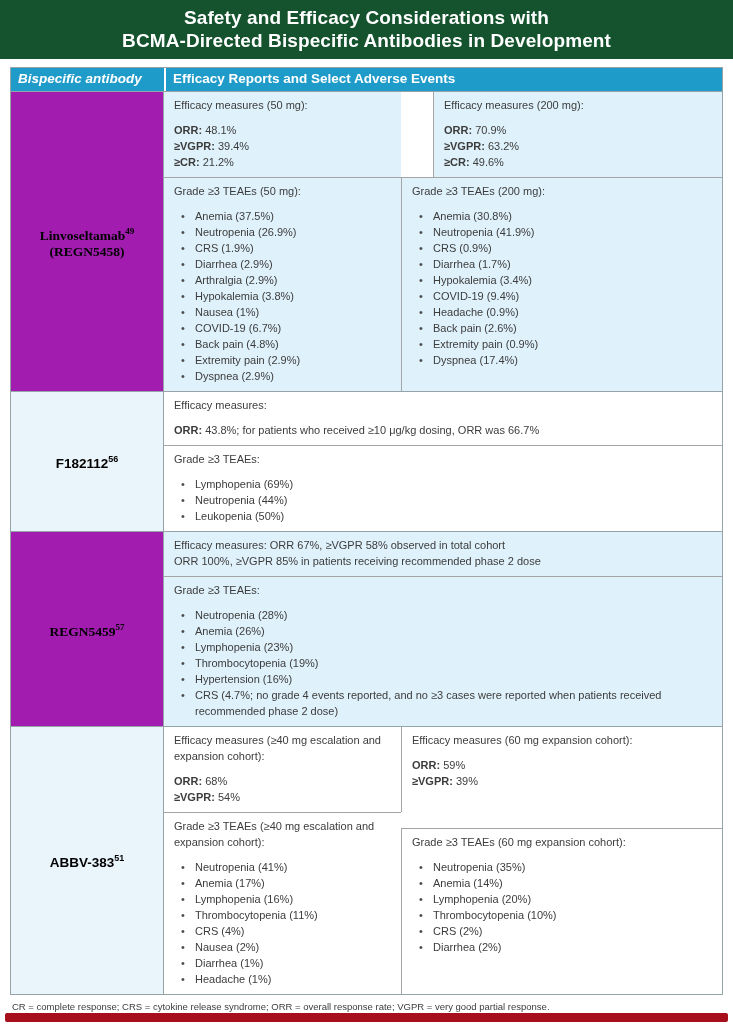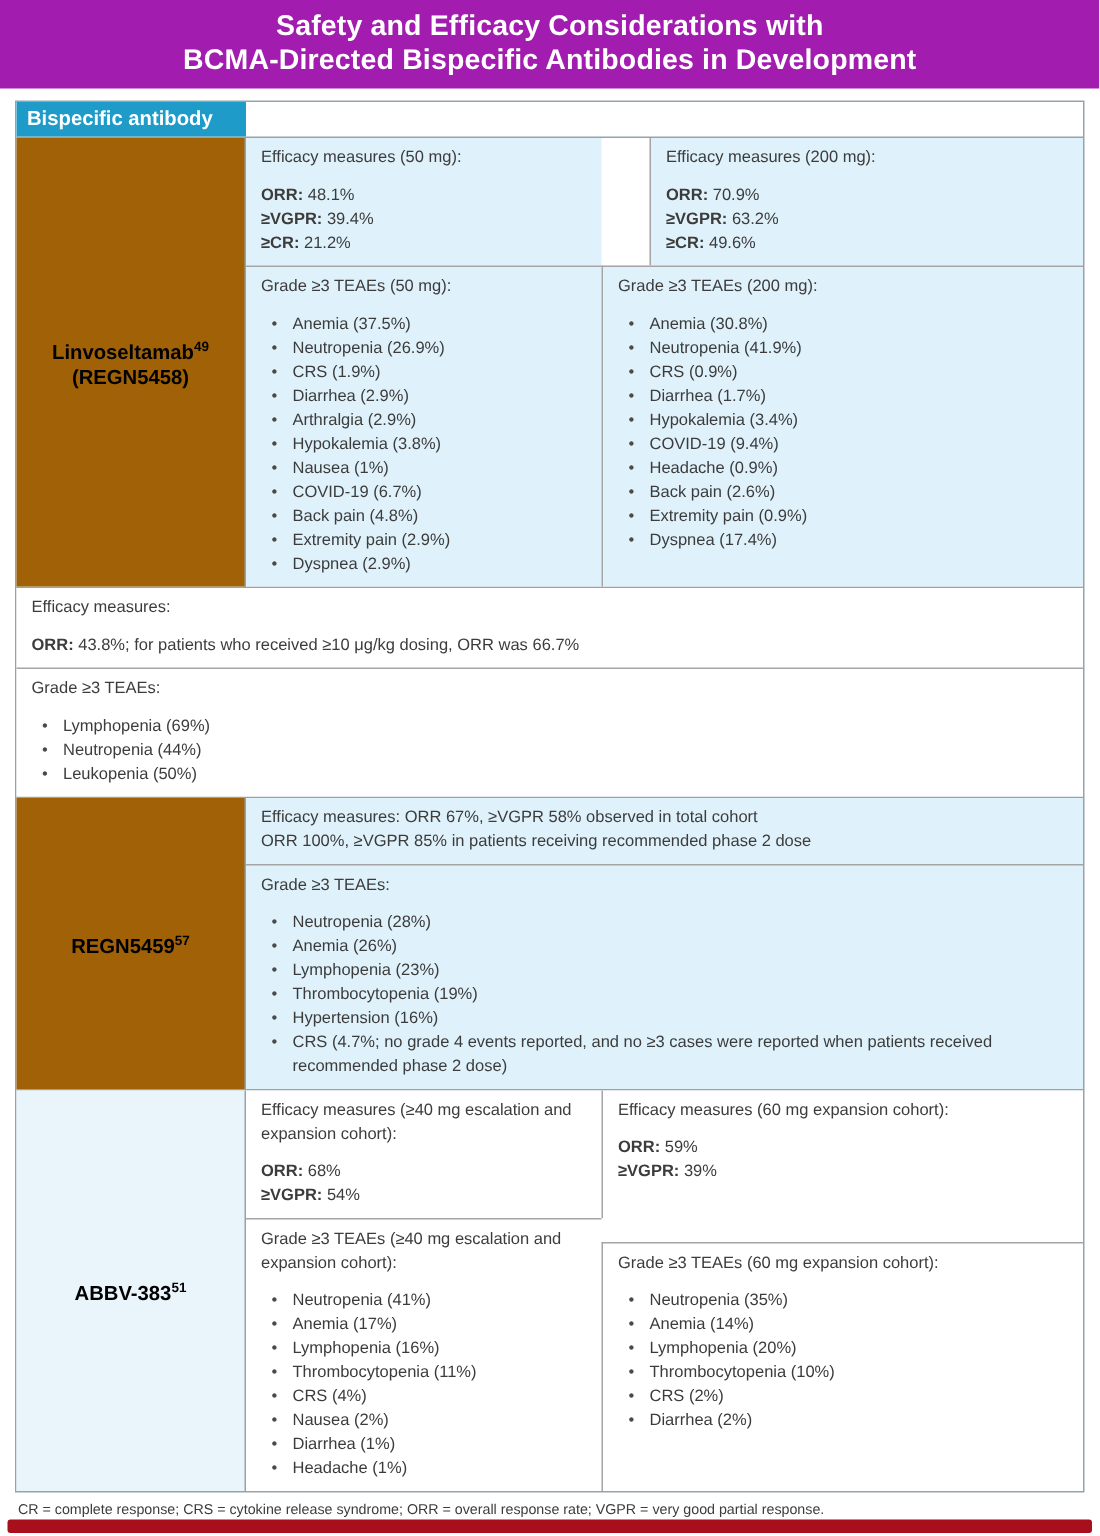--- a/index.html
+++ b/index.html
@@ -1,34 +1,34 @@
 <!DOCTYPE html>
 <html><head>
 <meta charset="utf-8">
 <style>
   * { margin:0; padding:0; box-sizing:border-box; }
   html,body { background:#ffffff; }
   body { font-family:"Liberation Sans", sans-serif; }
   .page { width:733px; height:1024px; position:relative; overflow:hidden; background:#fff; }
 
-  .banner { background:#a21caf; color:#fff; text-align:center; padding:6px 10px 7px; }
+  .banner { background:#14532d; color:#fff; text-align:center; padding:6px 10px 7px; }
   .banner .t { font-size:19px; font-weight:bold; line-height:23px; letter-spacing:.1px; }
 
   .tbl { margin:8px 10px 0; border:1px solid #96a3a9; }
 
   .thead { display:flex; background:#fff; }
   .th { background:#1e9bc9; color:#fff; font-weight:bold; font-size:13.5px; padding:3px 7px 4px; line-height:16px; }
-  .th1 { flex:0 0 153px; }
+  .th1 { flex:0 0 153px;font-style:italic; }
   .th2 { flex:1; margin-left:2px; }
 
   .trow { display:flex; border-top:1px solid #96a3a9; }
   .acell { flex:0 0 153px; border-right:1px solid #96a3a9; display:flex; flex-direction:column;
            justify-content:center; align-items:center; text-align:center; font-weight:bold;
            font-size:13.5px; color:#000; padding:4px 6px; line-height:17px; }
-  .odd  .acell { background:#a16207; }
+  .odd  .acell { background:#a21caf;font-family:Liberation Serif, serif; }
   .even .acell { background:#eaf5fb; }
   sup { font-size:9px; vertical-align:super; }
 
   .rarea { flex:1; display:grid; grid-template-rows:auto 1fr; }
   .rarea.two { grid-template-columns:237px 1fr; }
   .rarea.one { grid-template-columns:1fr; }
 
   .cell { padding:5px 10px 7px; font-size:11px; color:#3c3c3c; line-height:16px; }
   .odd  .cell { background:#dff1fa; }
   .even .cell { background:#ffffff; }
@@ -54,20 +54,21 @@
 <div class="page">
 
   <div class="banner">
     <div class="t">Safety and Efficacy Considerations with</div>
     <div class="t">BCMA-Directed Bispecific Antibodies in Development</div>
   </div>
 
   <div class="tbl">
     <div class="thead">
       <div class="th th1">Bispecific antibody</div>
+      <div class="th th2">Efficacy Reports and Select Adverse Events</div>
     </div>
     <div>
         <div class="trow odd">
           <div class="acell">
             <div class="aname">Linvoseltamab<sup>49</sup></div>
             <div class="aname">(REGN5458)</div>
           </div>
           <div class="rarea two">
             <div class="cell" style="grid-area: 1 / 1;">
               <div class="ctitle gap">Efficacy measures (50 mg):</div>
@@ -171,20 +172,23 @@
                 </div>
                 <div class="bitem">
                   <span class="dot">•</span>
                   <span class="btext">Dyspnea (17.4%)</span>
                 </div>
               </div>
             </div>
           </div>
         </div>
         <div class="trow even">
+          <div class="acell">
+            <div class="aname">F182112<sup>56</sup></div>
+          </div>
           <div class="rarea one">
             <div class="cell" style="grid-area: 1 / 1;">
               <div class="ctitle gap">Efficacy measures:</div>
               <div class="line"><b>ORR:</b> 43.8%; for patients who received ≥10 μg/kg dosing, ORR was 66.7%</div>
             </div>
             <div class="cell bt" style="grid-area: 2 / 1;">
               <div class="ctitle gap">Grade ≥3 TEAEs:</div>
               <div class="blist">
                 <div class="bitem">
                   <span class="dot">•</span>

